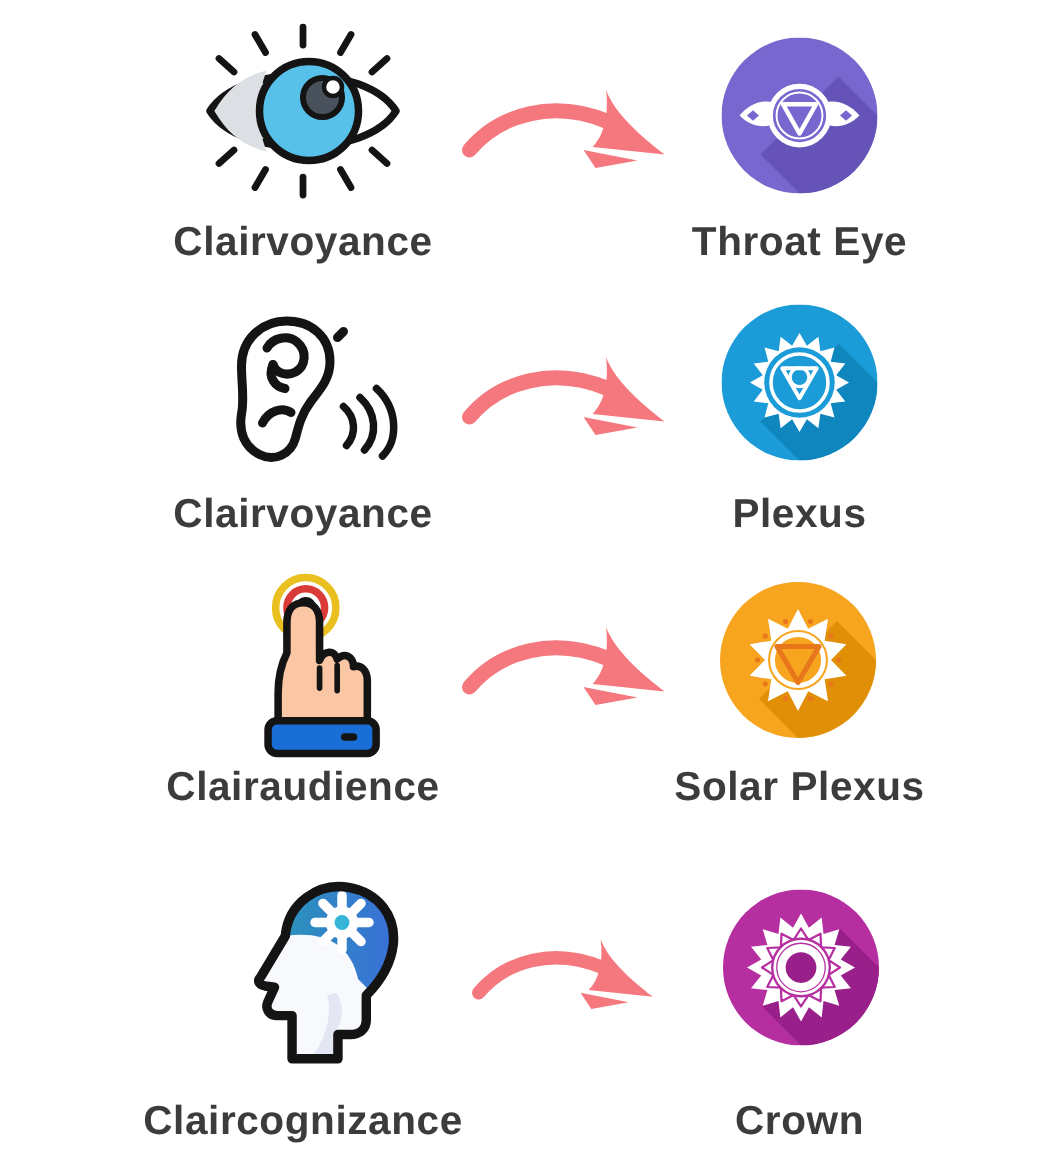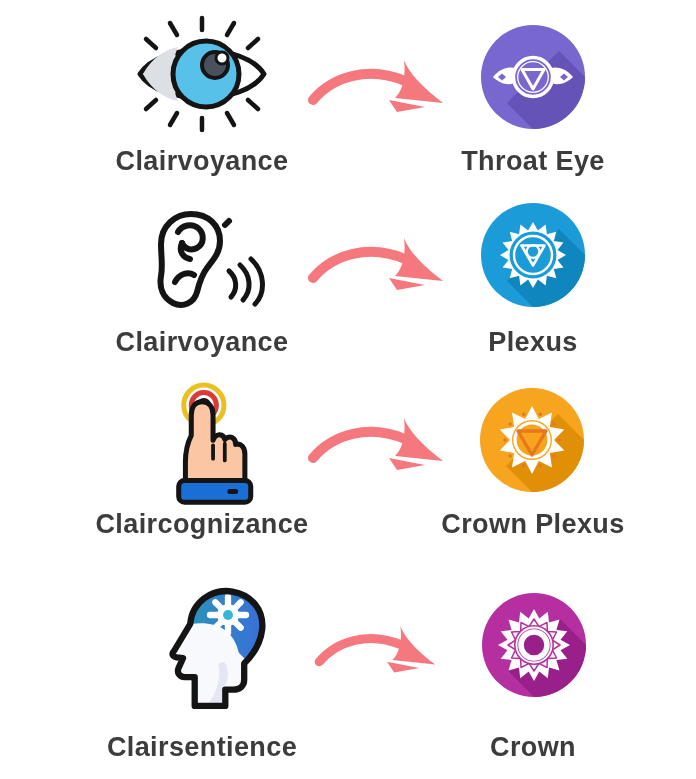--- a/index.html
+++ b/index.html
@@ -154,22 +154,22 @@
           <circle cx="25" cy="52" r="1.7"></circle>
           <circle cx="30.2" cy="36.1" r="1.7"></circle>
         <circle cx="43.7" cy="26.3" r="1.7"></circle>
       </g>
       <circle cx="52" cy="52" r="20" fill="var(--chakra)"></circle>
       <circle cx="52" cy="52" r="17" fill="none" stroke="#ffffff" stroke-width="3.2"></circle>
       <path d="M38 43 L66 43 L52 67 Z" fill="none" stroke="var(--accent,#e8761b)" stroke-width="3.4" stroke-linejoin="round"></path>
     </svg>
   </div>
 
-  <div class="label ability-label" style="top:509px;">Claircognizance</div>
-  <div class="label chakra-label" style="top:509px;">Crown Plexus</div>
+  <div class="label ability-label" style="top:509px;">Clairaudience</div>
+  <div class="label chakra-label" style="top:509px;">Solar Plexus</div>
 
   <div class="abs" style="left:126px; top:570px;">
     <svg width="135" height="144" viewBox="0 0 150 160">
       <defs>
         <linearGradient id="brainGrad" x1="0" y1="0" x2="1" y2="0">
           <stop offset="0" stop-color="#2b93bb"></stop>
             <stop offset="1" stop-color="#3a6fd8"></stop>
         </linearGradient>
       </defs>
       <path d="M40 90 L58 60 C60 36 82 20 105 24 C127 28 140 45 138 66 C136 84 126 96 118 104 L118 122 C118 129 113 133 106 133 L97 133 L97 151 L63 151 L63 119 L52 119 C46 119 43 114 45 109 L50 98 L43 97 C38 96 37 93 40 90 Z" fill="#f8f9fc"></path>
@@ -207,16 +207,16 @@
       <circle cx="52" cy="52" r="52" fill="var(--chakra)"></circle>
       <path d="M26 78 L78 26 L104 52 L104 104 L52 104 Z" fill="var(--shadow)" clip-path="url(#cclip3)"></path>
       <polygon fill="#ffffff" points="52,16 57.3,25.5 65.8,18.7 67,29.6 77.5,26.5 74.4,37 85.3,38.2 78.5,46.7 88,52 78.5,57.3 85.3,65.8 74.4,67 77.5,77.5 67,74.4 65.8,85.3 57.3,78.5 52,88 46.7,78.5 38.2,85.3 37,74.4 26.5,77.5 29.6,67 18.7,65.8 25.5,57.3 16,52 25.5,46.7 18.7,38.2 29.6,37 26.5,26.5 37,29.6 38.2,18.7 46.7,25.5"></polygon>
       <polygon fill="#ffffff" stroke="var(--chakra)" stroke-width="1.5" stroke-linejoin="round" points="52,26 56.9,33.6 65,29.5 65.4,38.6 74.5,39 70.4,47.1 78,52 70.4,56.9 74.5,65 65.4,65.4 65,74.5 56.9,70.4 52,78 47.1,70.4 39,74.5 38.6,65.4 29.5,65 33.6,56.9 26,52 33.6,47.1 29.5,39 38.6,38.6 39,29.5 47.1,33.6"></polygon>
       <circle cx="52" cy="52" r="20" fill="var(--chakra)"></circle>
       <circle cx="52" cy="52" r="17.5" fill="none" stroke="#ffffff" stroke-width="1.8"></circle>
       <circle cx="52" cy="52" r="13" fill="var(--shadow)" stroke="#ffffff" stroke-width="5.5"></circle>
     </svg>
   </div>
 
-  <div class="label ability-label" style="top:732px;">Clairsentience</div>
+  <div class="label ability-label" style="top:732px;">Claircognizance</div>
   <div class="label chakra-label" style="top:732px;">Crown</div>
 
 </div>
 
 </body></html>

